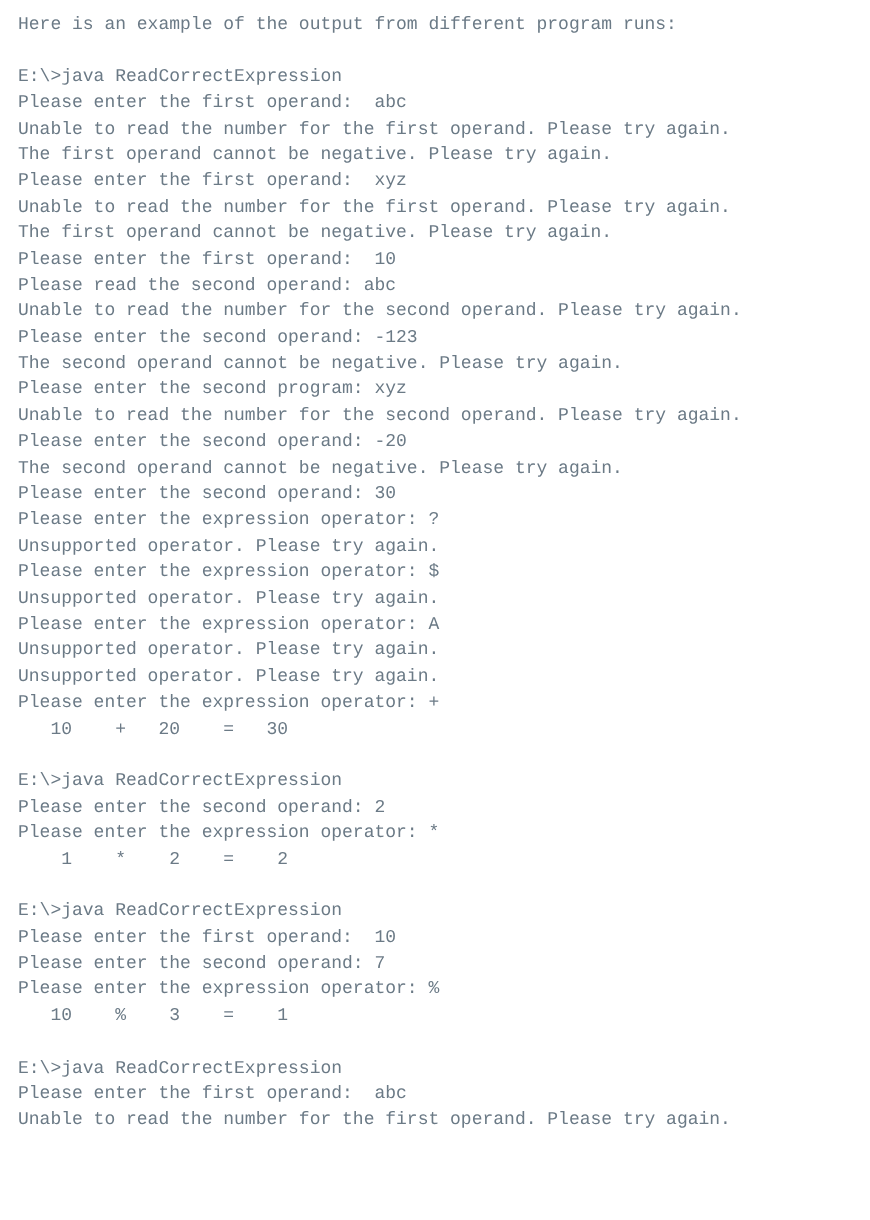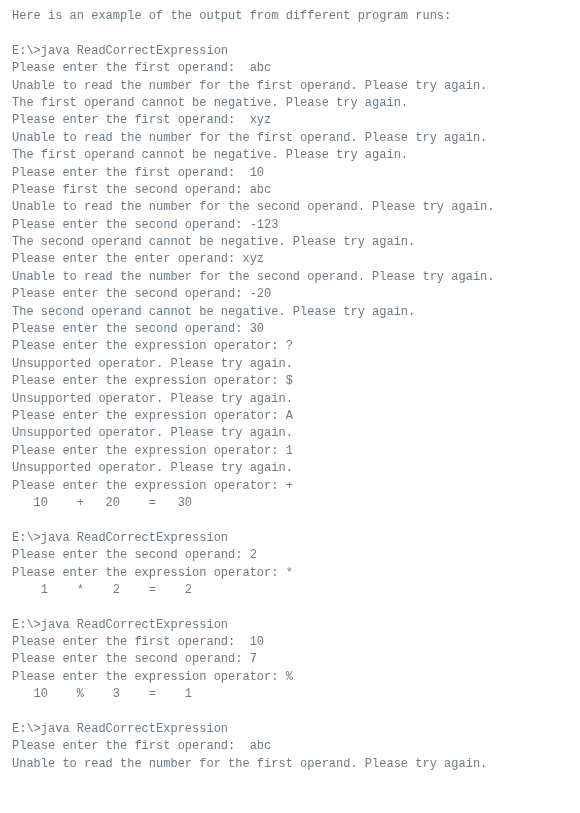--- a/index.html
+++ b/index.html
@@ -25,36 +25,35 @@
     <span class="line">Here is an example of the output from different program runs:</span>
     <span class="line">&nbsp;</span>
     <span class="line">E:\&gt;java ReadCorrectExpression</span>
     <span class="line">Please enter the first operand:  abc</span>
     <span class="line">Unable to read the number for the first operand. Please try again.</span>
     <span class="line">The first operand cannot be negative. Please try again.</span>
     <span class="line">Please enter the first operand:  xyz</span>
     <span class="line">Unable to read the number for the first operand. Please try again.</span>
     <span class="line">The first operand cannot be negative. Please try again.</span>
     <span class="line">Please enter the first operand:  10</span>
-    <span class="line">Please first the second operand: abc</span>
+    <span class="line">Please read the second operand: abc</span>
     <span class="line">Unable to read the number for the second operand. Please try again.</span>
     <span class="line">Please enter the second operand: -123</span>
     <span class="line">The second operand cannot be negative. Please try again.</span>
-    <span class="line">Please enter the enter operand: xyz</span>
+    <span class="line">Please enter the second program: xyz</span>
     <span class="line">Unable to read the number for the second operand. Please try again.</span>
     <span class="line">Please enter the second operand: -20</span>
     <span class="line">The second operand cannot be negative. Please try again.</span>
     <span class="line">Please enter the second operand: 30</span>
     <span class="line">Please enter the expression operator: ?</span>
     <span class="line">Unsupported operator. Please try again.</span>
     <span class="line">Please enter the expression operator: $</span>
     <span class="line">Unsupported operator. Please try again.</span>
     <span class="line">Please enter the expression operator: A</span>
     <span class="line">Unsupported operator. Please try again.</span>
-    <span class="line">Please enter the expression operator: 1</span>
     <span class="line">Unsupported operator. Please try again.</span>
     <span class="line">Please enter the expression operator: +</span>
     <span class="line">   10    +   20    =   30</span>
     <span class="line">&nbsp;</span>
     <span class="line">E:\&gt;java ReadCorrectExpression</span>
     <span class="line">Please enter the second operand: 2</span>
     <span class="line">Please enter the expression operator: *</span>
     <span class="line">    1    *    2    =    2</span>
     <span class="line">&nbsp;</span>
     <span class="line">E:\&gt;java ReadCorrectExpression</span>

